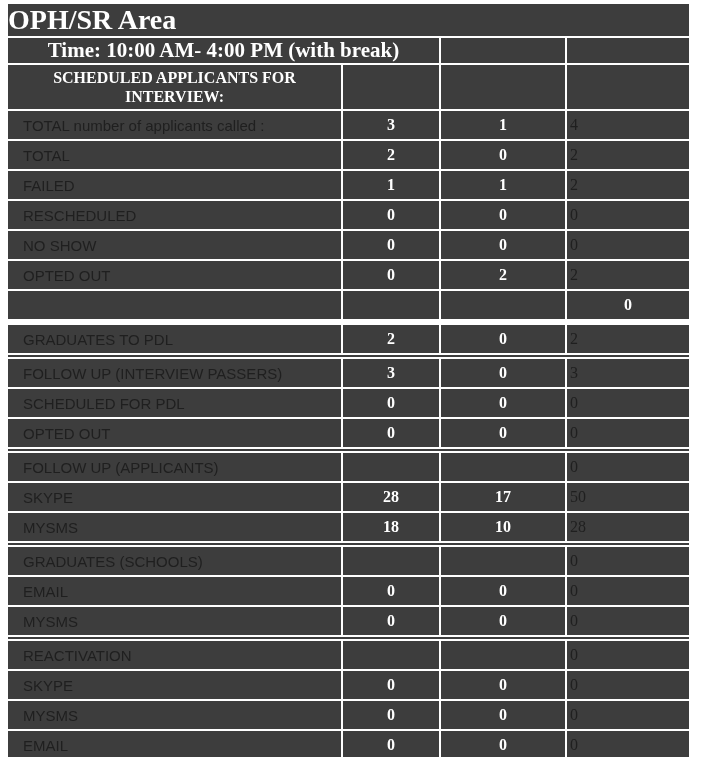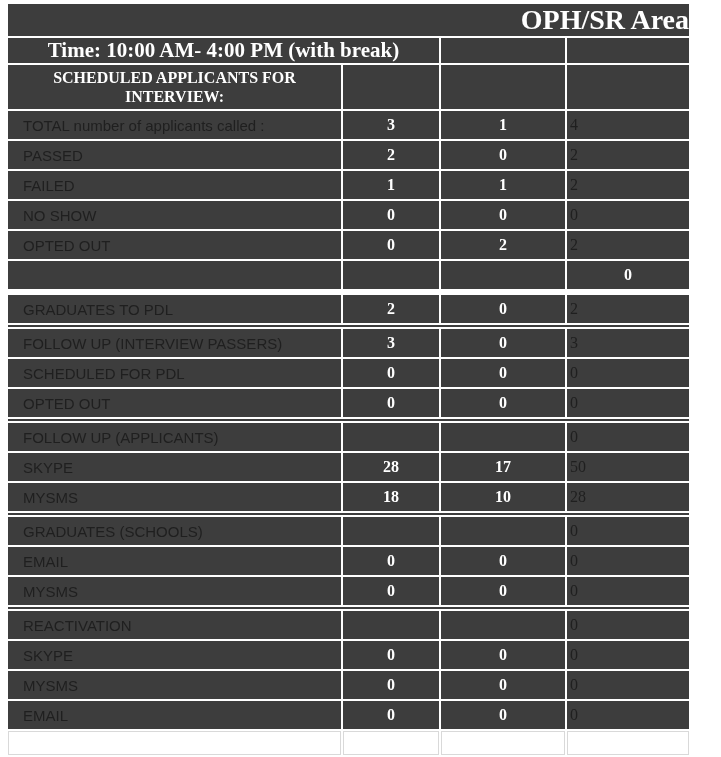--- a/index.html
+++ b/index.html
@@ -21,21 +21,21 @@
     overflow: hidden;
     white-space: nowrap;
     vertical-align: middle;
   }
 
   .title-cell {
     height: 32px;
     color: #ffffff;
     font-weight: bold;
     font-size: 28px;
-    text-align: right;
+    text-align: left;
   }
   .time-cell {
     height: 20px;
     color: #ffffff;
     font-weight: bold;
     font-size: 21px;
     text-align: center;
   }
   .sched-cell {
     height: 44px;
@@ -123,30 +123,36 @@
   </tr>
 
 
   <tr>
     <td class="label-cell">TOTAL number of applicants called :</td>
     <td class="num">3</td>
     <td class="num">1</td>
     <td class="total-cell">4</td>
   </tr>
   <tr>
-    <td class="label-cell">PASSED</td>
+    <td class="label-cell">TOTAL</td>
     <td class="num">2</td>
     <td class="num">0</td>
     <td class="total-cell">2</td>
   </tr>
   <tr>
     <td class="label-cell">FAILED</td>
     <td class="num">1</td>
     <td class="num">1</td>
     <td class="total-cell">2</td>
+  </tr>
+  <tr>
+    <td class="label-cell">RESCHEDULED</td>
+    <td class="num">0</td>
+    <td class="num">0</td>
+    <td class="total-cell">0</td>
   </tr>
   <tr>
     <td class="label-cell">NO SHOW</td>
     <td class="num">0</td>
     <td class="num">0</td>
     <td class="total-cell">0</td>
   </tr>
   <tr>
     <td class="label-cell">OPTED OUT</td>
     <td class="num">0</td>

